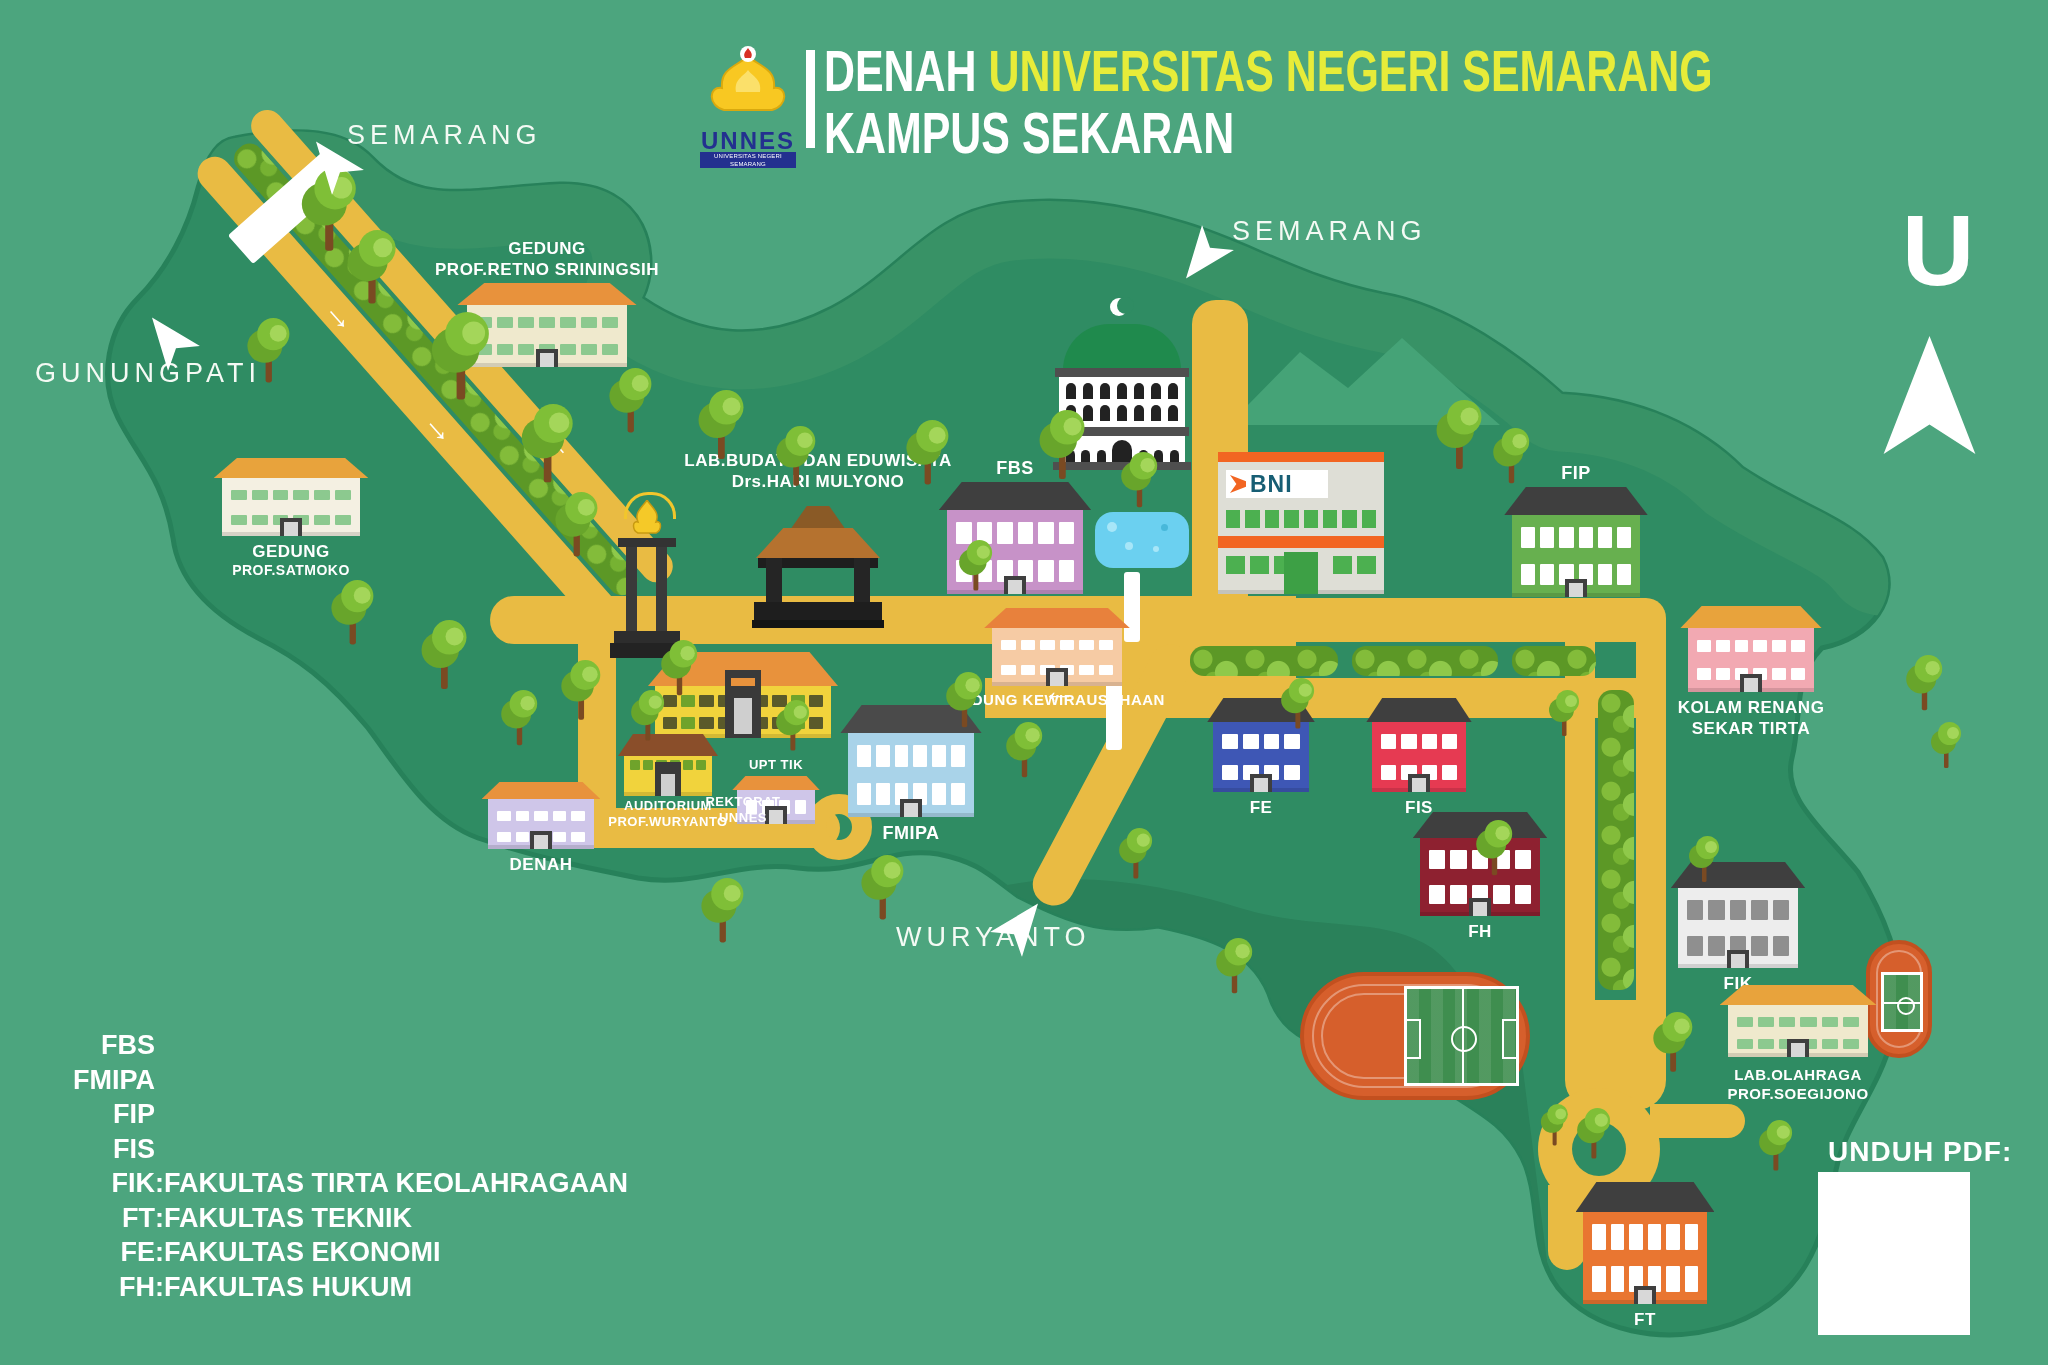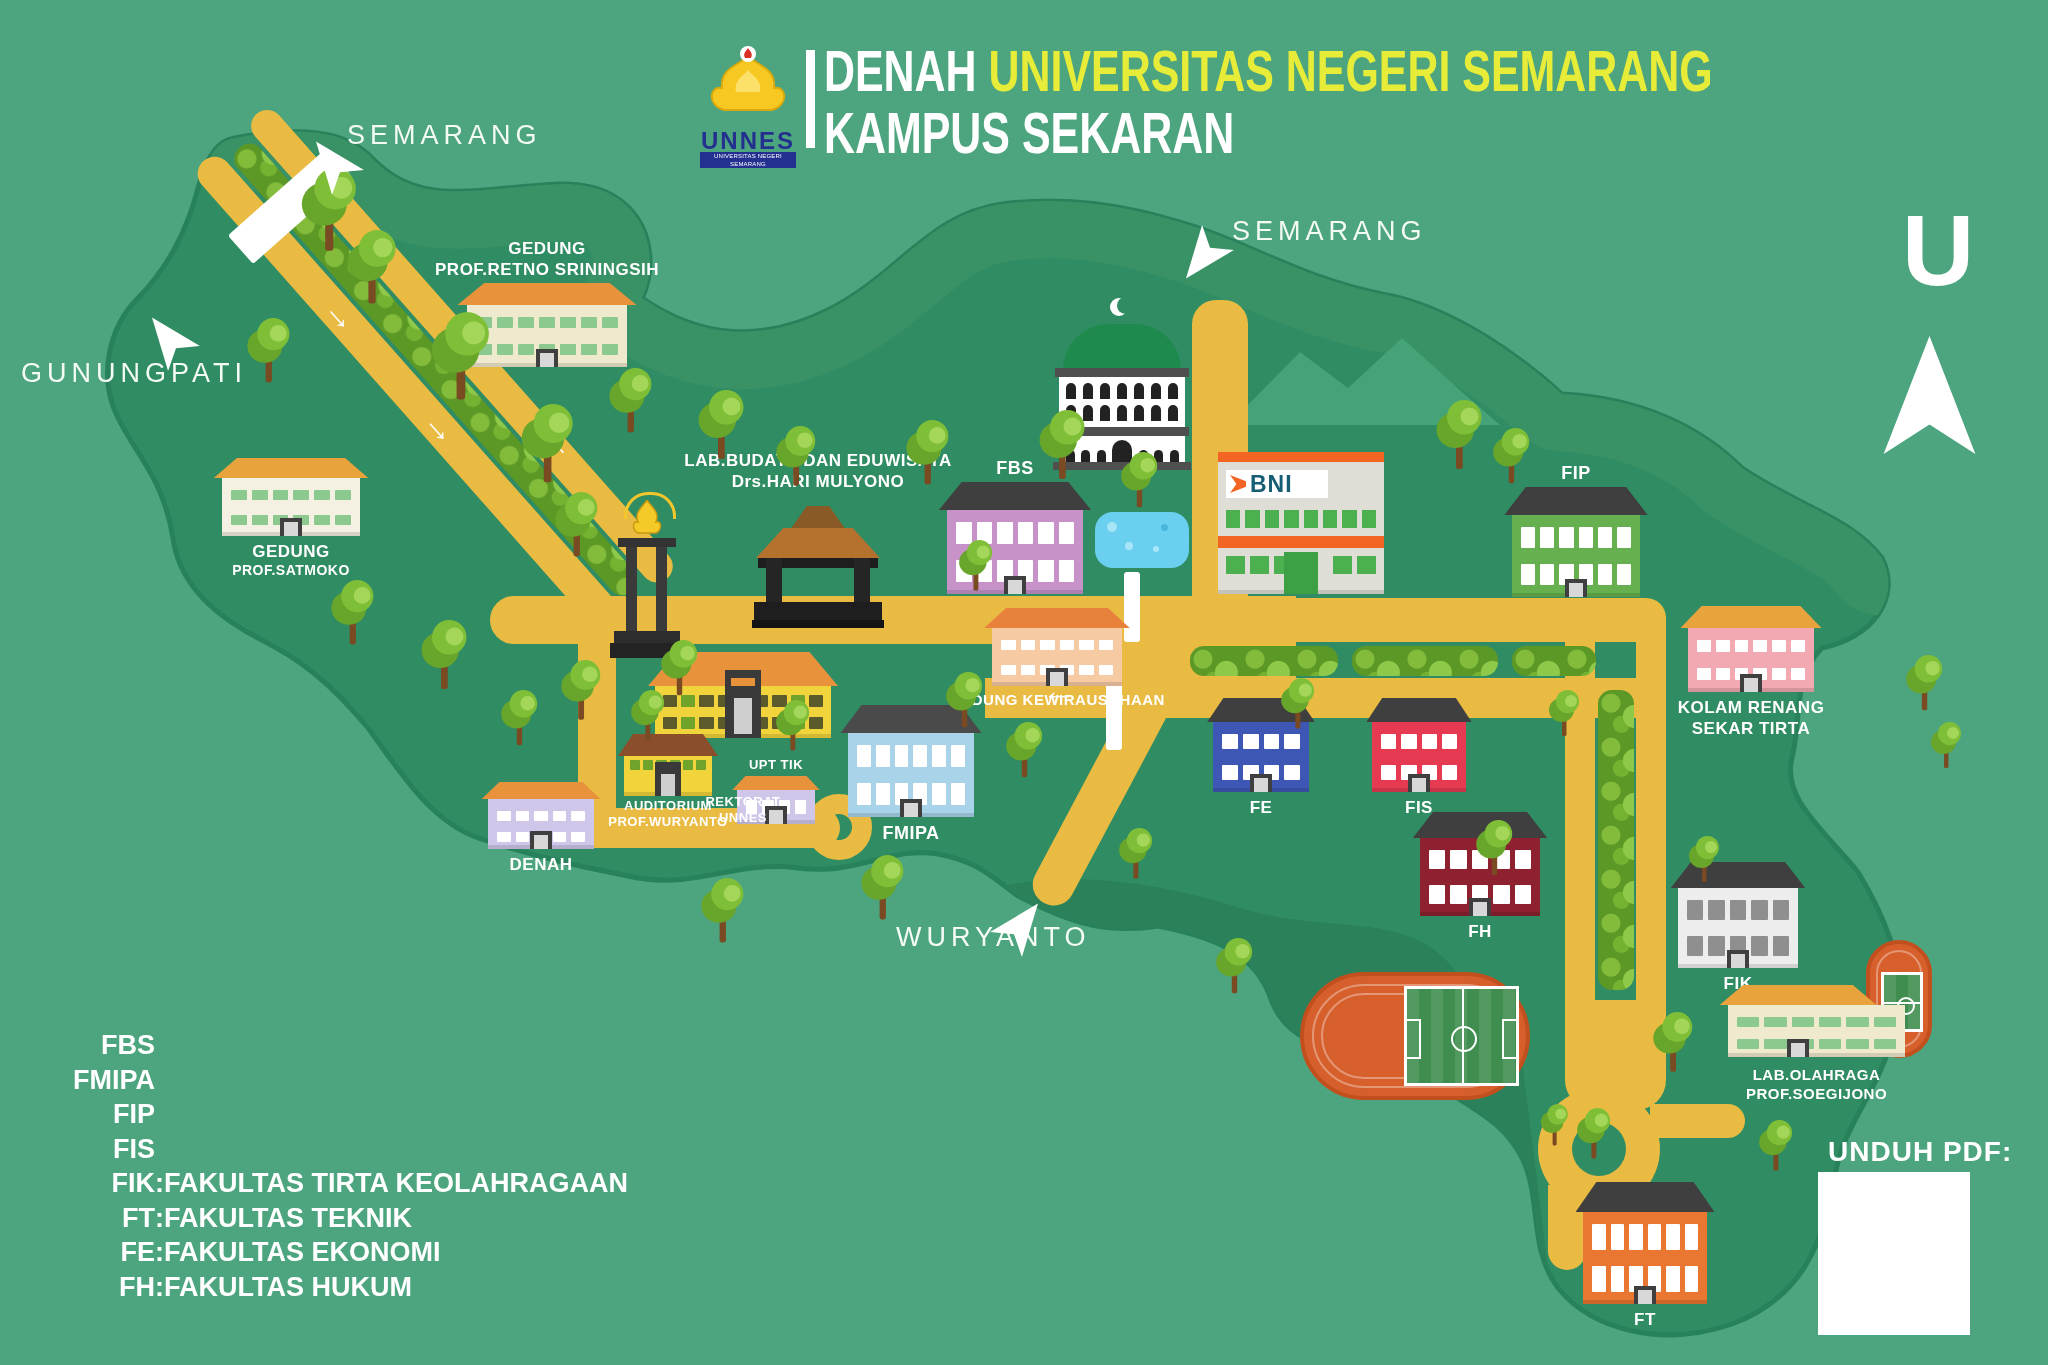--- a/index.html
+++ b/index.html
@@ -483,21 +483,21 @@
             <div class="wc" style="background: rgb(143, 143, 143);"></div>
           </div>
         </div>
         <div class="door" style="left: 49px; top: 88px; width: 22px; height: 18px;">
           <div></div>
         </div>
         <div class="labwrap" style="top: calc(100% + 5px);">
           <div class="blab" style="font-size: 17px;">FIK</div>
         </div>
       </div>
-      <div class="building" style="left: 1728px; top: 985px; width: 140px; height: 76px; padding-left: 37px;">
+      <div class="building" style="left: 1728px; top: 985px; width: 140px; height: 76px;">
         <div class="roof" style="left: -8.4px; top: 0px; width: 156.8px; height: 20px; background: rgb(232, 163, 60);"></div>
         <div class="bbody" style="top: 20px; width: 100%; height: 52px; background: rgb(239, 233, 205); display: flex; flex-direction: column; justify-content: space-evenly;">
           <div class="floor" style="grid-template-columns: repeat(6, 1fr); height: 16px;">
             <div class="wc" style="background: rgb(140, 201, 143);"></div>
             <div class="wc" style="background: rgb(140, 201, 143);"></div>
             <div class="wc" style="background: rgb(140, 201, 143);"></div>
             <div class="wc" style="background: rgb(140, 201, 143);"></div>
             <div class="wc" style="background: rgb(140, 201, 143);"></div>
             <div class="wc" style="background: rgb(140, 201, 143);"></div>
           </div>
@@ -920,21 +920,21 @@
         <div class="tc" style="left: 2px; top: 16px; width: 50px; height: 48px; background: rgb(104, 165, 43);"></div>
         <div class="tc" style="left: 16px; top: 0px; width: 46px; height: 46px; background: rgb(127, 191, 55);"></div>
         <div class="tc" style="left: 34px; top: 10px; width: 24px; height: 24px; background: rgb(164, 214, 90);"></div>
       </div>
     </div>
   <div id="dirlabels">
       <div class="dirlbl" style="left: 347px; top: 120px;">SEMARANG</div>
       <svg width="44" height="52" viewBox="0 0 28 36" class="pointer" style="left: 310px; top: 136px; transform: rotate(-38deg);">
         <polygon points="14,0 28,36 14,27 0,36" fill="#fff"></polygon>
       </svg>
-      <div class="dirlbl" style="left: 21px; top: 358px;">GUNUNGPATI</div>
+      <div class="dirlbl" style="left: 35px; top: 358px;">GUNUNGPATI</div>
       <svg width="44" height="52" viewBox="0 0 28 36" class="pointer" style="left: 146px; top: 312px; transform: rotate(-38deg);">
         <polygon points="14,0 28,36 14,27 0,36" fill="#fff"></polygon>
       </svg>
       <div class="dirlbl" style="left: 1232px; top: 216px;">SEMARANG</div>
       <svg width="44" height="52" viewBox="0 0 28 36" class="pointer" style="left: 1180px; top: 232px; transform: rotate(218deg);">
         <polygon points="14,0 28,36 14,27 0,36" fill="#fff"></polygon>
       </svg>
       <div class="dirlbl" style="left: 896px; top: 922px;">WURYANTO</div>
       <svg width="44" height="52" viewBox="0 0 28 36" class="pointer" style="left: 1000px; top: 898px; transform: rotate(38deg);">
         <polygon points="14,0 28,36 14,27 0,36" fill="#fff"></polygon>

